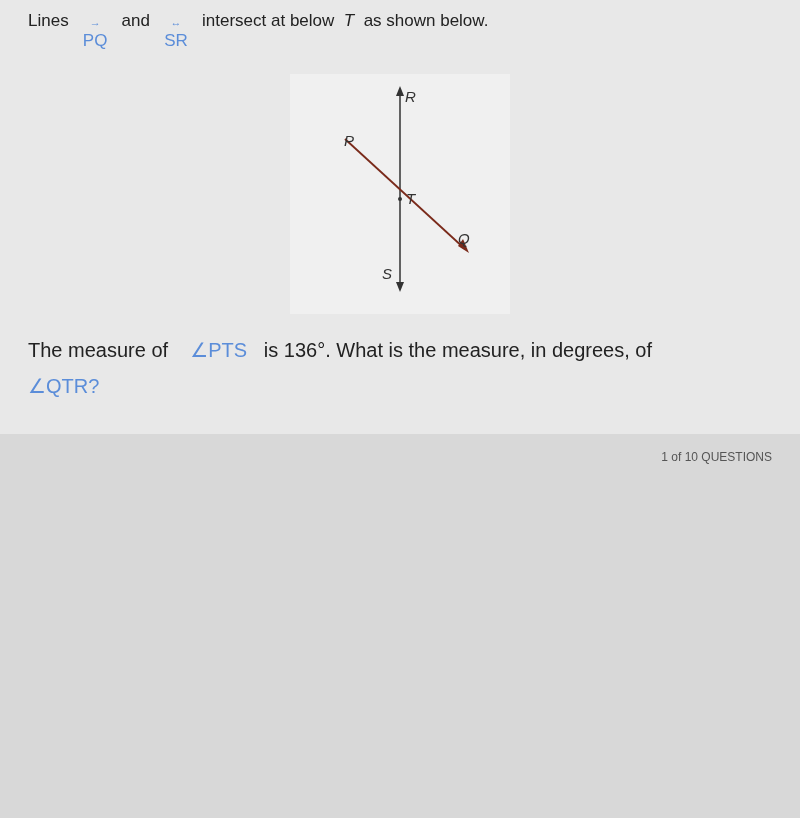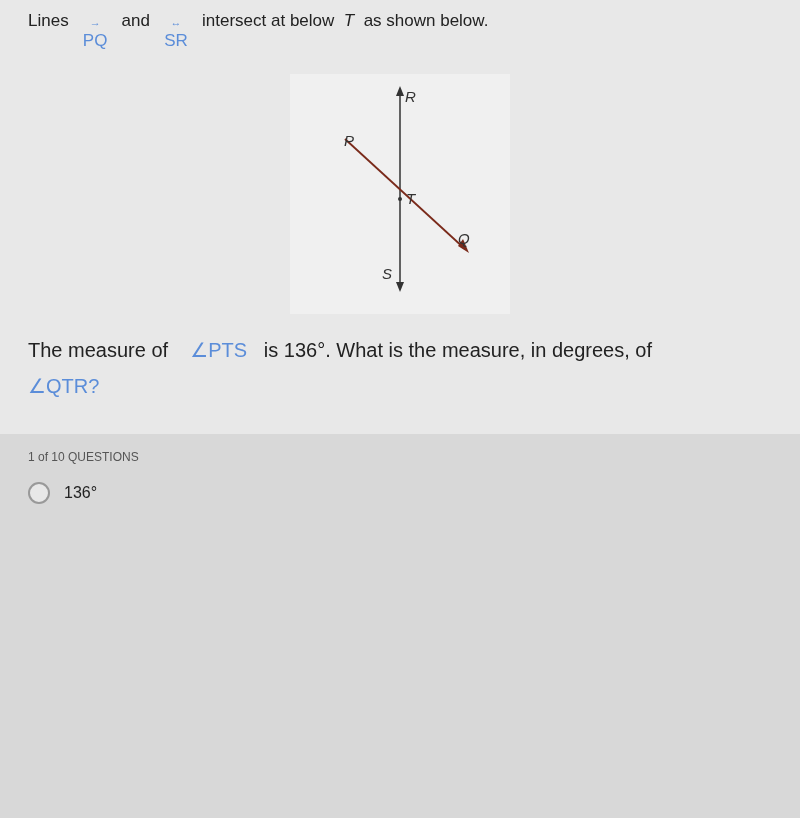--- a/index.html
+++ b/index.html
@@ -64,20 +64,21 @@
     }
 
     .answers-area {
       background: #d8d8d8;
       flex: 1;
       padding: 16px 28px 20px 28px;
       position: relative;
     }
 
     .question-counter {
+      text-align: right;
       font-size: 12px;
       color: #555;
       margin-bottom: 18px;
     }
 
     .answer-option {
       display: flex;
       align-items: center;
       margin-bottom: 22px;
       cursor: pointer;
@@ -170,20 +171,16 @@
   <div class="question-text">
     <span class="angle-label">
       <span>∠QTR?</span>
     </span>
   </div>
 </div>
 
 <div class="answers-area">
   <div class="question-counter">1 of 10 QUESTIONS</div>
 
-  <div class="answer-option">
-    <div class="radio-circle"></div>
-    <span class="answer-text">136°</span>
-  </div>
 
 
 
 </div>
 
 </body></html>

